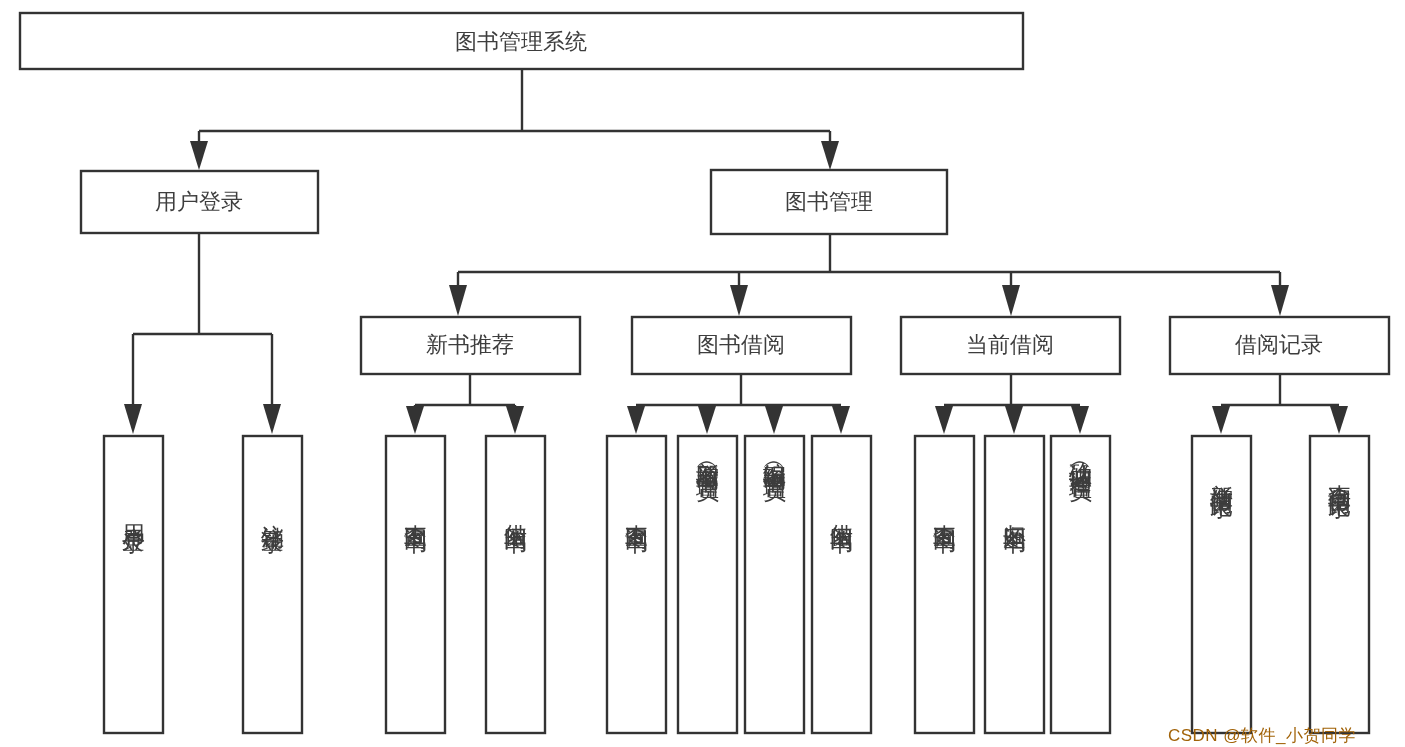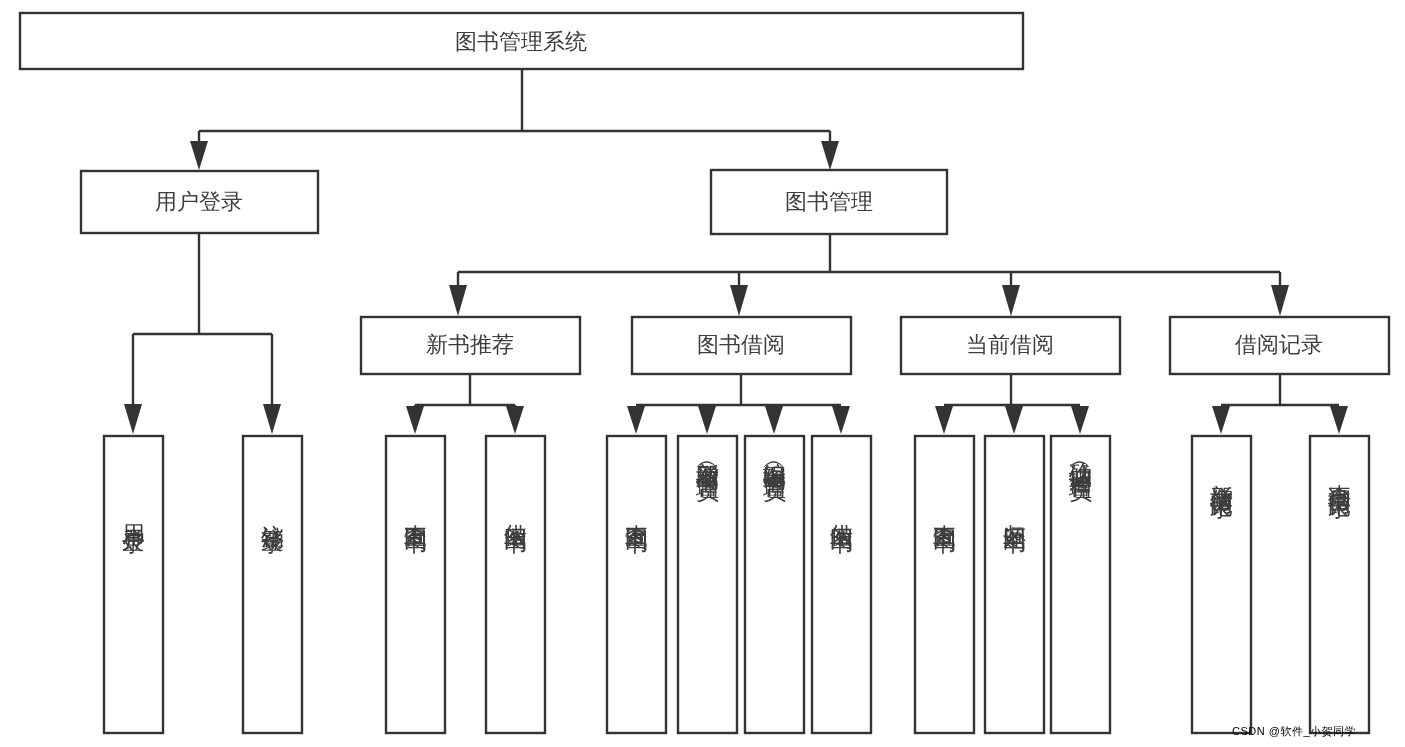--- a/index.html
+++ b/index.html
@@ -63,24 +63,24 @@
     font-family: "Liberation Sans", "DejaVu Sans", sans-serif;
     font-size: 23px;
     line-height: 1;
     color: #3d3d3d;
     letter-spacing: 2.5px;
     white-space: nowrap;
   }
   .watermark {
     position: absolute;
     right: 8px;
-    bottom: 8px;
-    font-family: "Liberation Sans", "DejaVu Sans", sans-serif;
-    font-size: 11px;
-    color: #000000;
+    bottom: 0;
+    font-family: "Liberation Sans", "DejaVu Sans", sans-serif;
+    font-size: 17px;
+    color: #a16207;
     white-space: nowrap;
     letter-spacing: 0.5px;
   }
 </style>
 </head>
 <body>
 
 <div id="diagram-root">
 
   <svg id="flow-svg" viewBox="0 0 1405 747">

